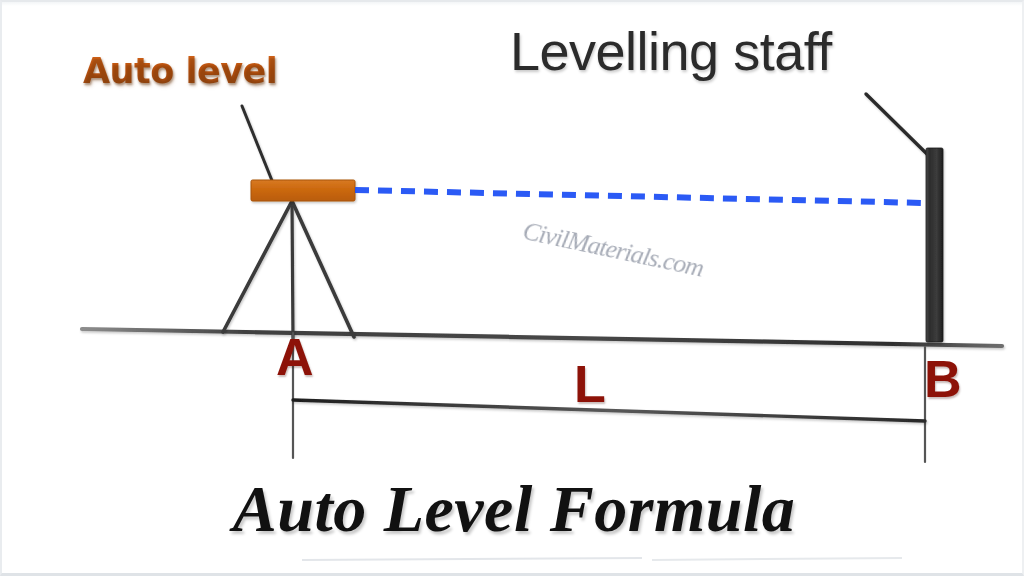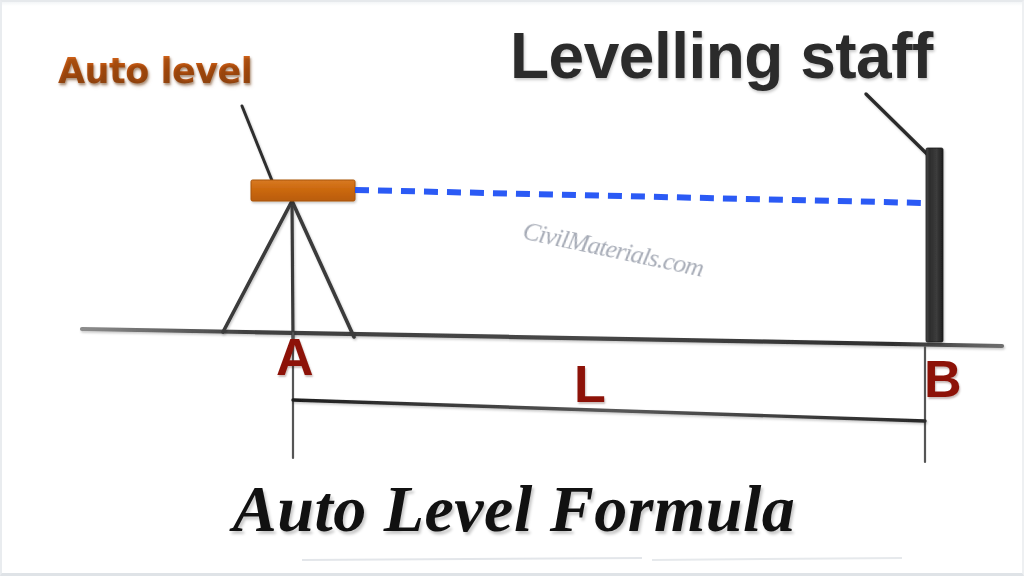--- a/index.html
+++ b/index.html
@@ -39,41 +39,41 @@
     height: 576px;
   }
   .lbl {
     position: absolute;
     white-space: nowrap;
     line-height: 1;
     user-select: none;
   }
   
   #auto-level-label {
-    left: 56px;
+    left: 81px;
     top: 52px;
     font-family: "DejaVu Sans", sans-serif;
     font-weight: bold;
     font-size: 35px;
     letter-spacing: -0.5px;
     color: #c25a10;
     background: linear-gradient(180deg, #d4651a 0%, #b9500d 45%, #9c4a14 100%);
     -webkit-background-clip: text;
     background-clip: text;
     -webkit-text-fill-color: transparent;
     text-shadow: 1px 2px 2px rgba(90,45,10,0.30);
     filter: drop-shadow(1px 2px 1.5px rgba(120,60,15,0.35));
   }
   
   #levelling-staff-label {
     left: 508px;
     top: 22px;
     font-family: "Liberation Sans", sans-serif;
-    font-weight: bold;
-    font-size: 64px;
+    font-weight: normal;
+    font-size: 54px;
     letter-spacing: -0.5px;
     color: #2b2b2b;
     text-shadow: 1px 2px 3px rgba(0,0,0,0.22);
   }
   
   .pt-label {
     font-family: "Liberation Sans", sans-serif;
     font-weight: bold;
     color: #8d1208;
     text-shadow: 1px 2px 2px rgba(60,10,5,0.28);

